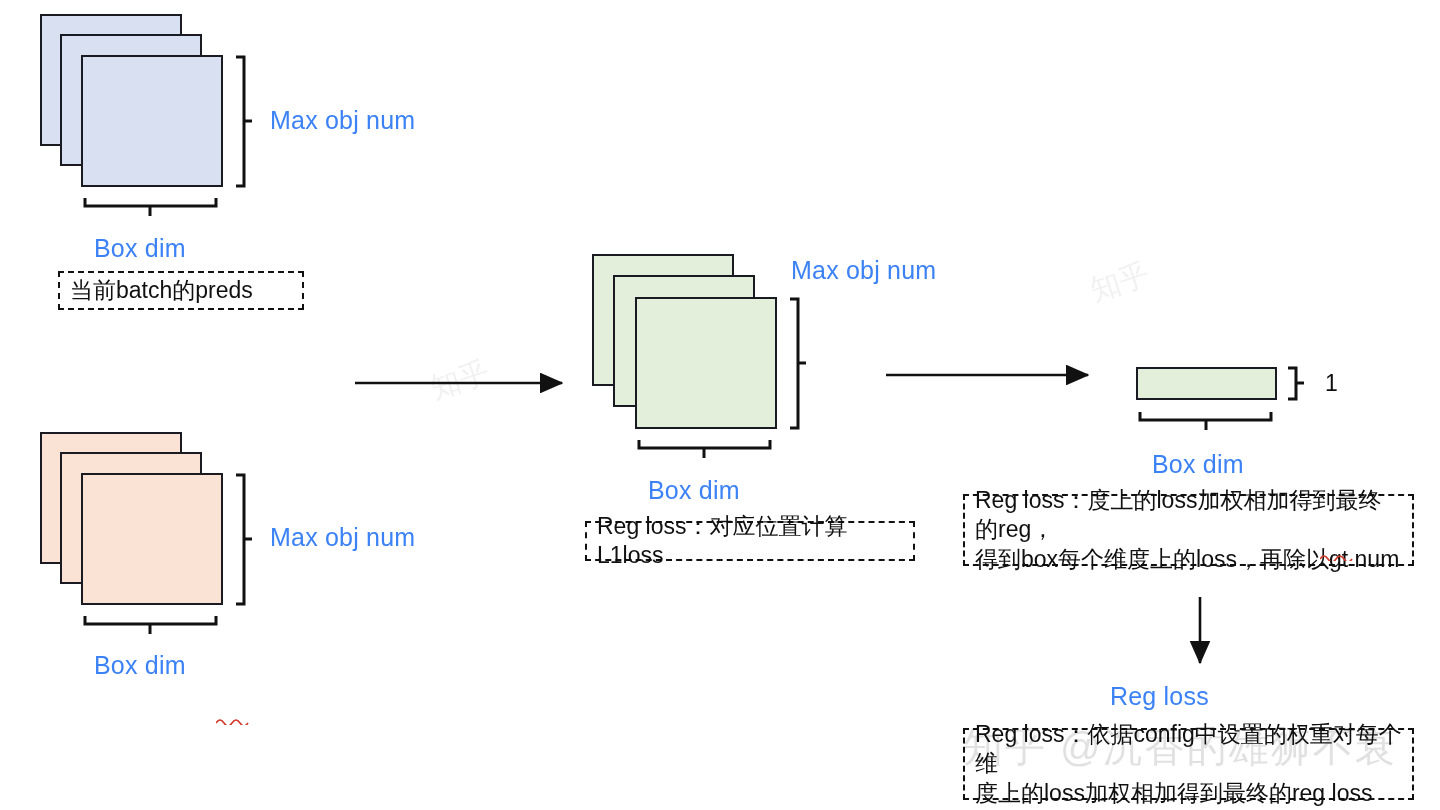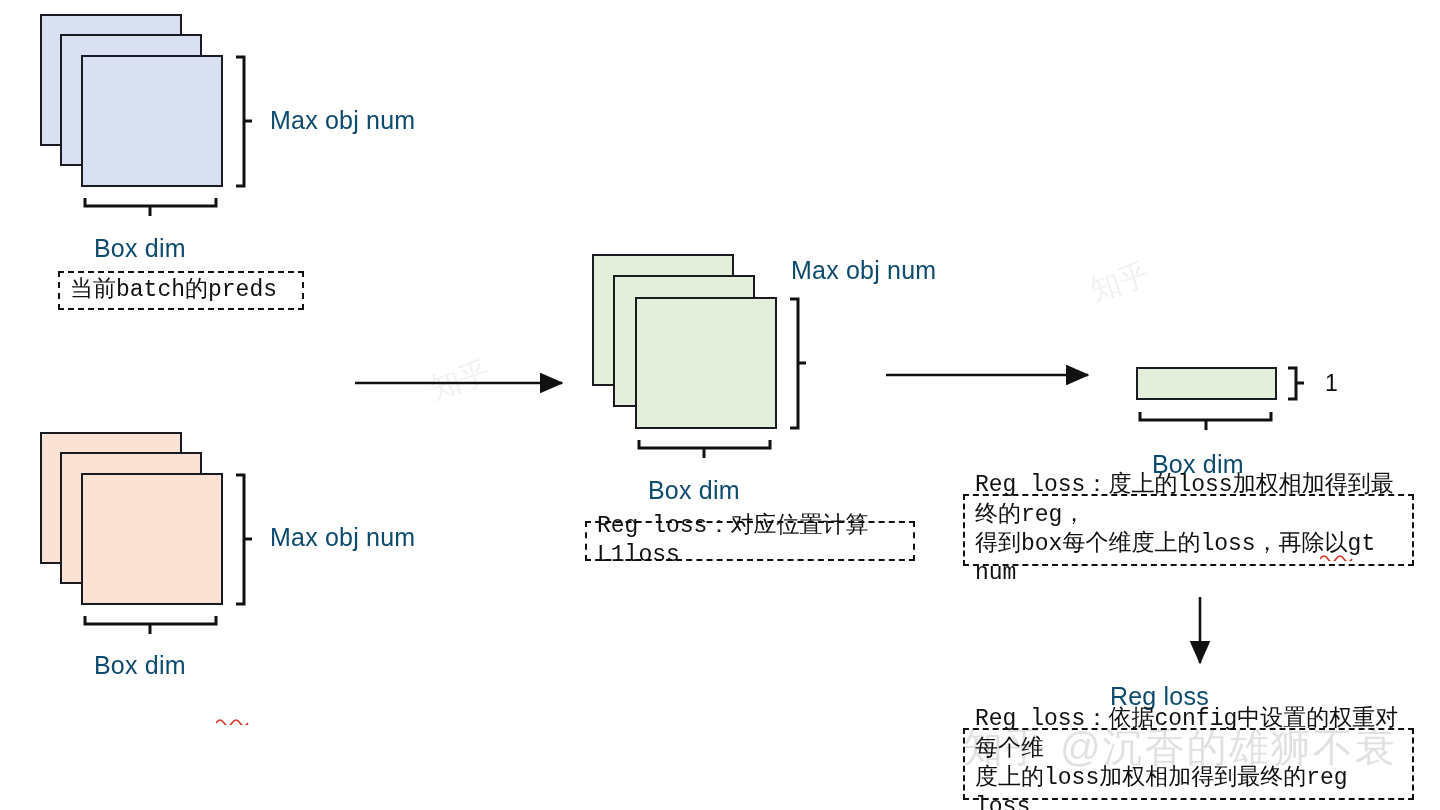--- a/index.html
+++ b/index.html
@@ -25,40 +25,39 @@
     position: absolute;
     border: 2px solid #1a1a22;
     box-sizing: border-box;
   }
 
   
   .label {
     position: absolute;
     font-size: 25px;
     line-height: 1.15;
-    color: #0c4a6e;
+    color: #3b82f6;
     white-space: nowrap;
     letter-spacing: .2px;
   }
   .label-num {
     position: absolute;
     font-size: 23px;
     color: #0d0d0d;
   }
 
   
   .dashbox {
     position: absolute;
     border: 2.5px dashed #111111;
     box-sizing: border-box;
     background: transparent;
     display: flex;
     align-items: center;
     padding: 2px 10px;
-    font-family: Liberation Mono, monospace;
   }
   .dashbox .txt {
     font-size: 23px;
     line-height: 1.28;
     color: #101010;
     white-space: pre-line;
   }
   .dashbox.two-line { align-items: center; }
 
   

